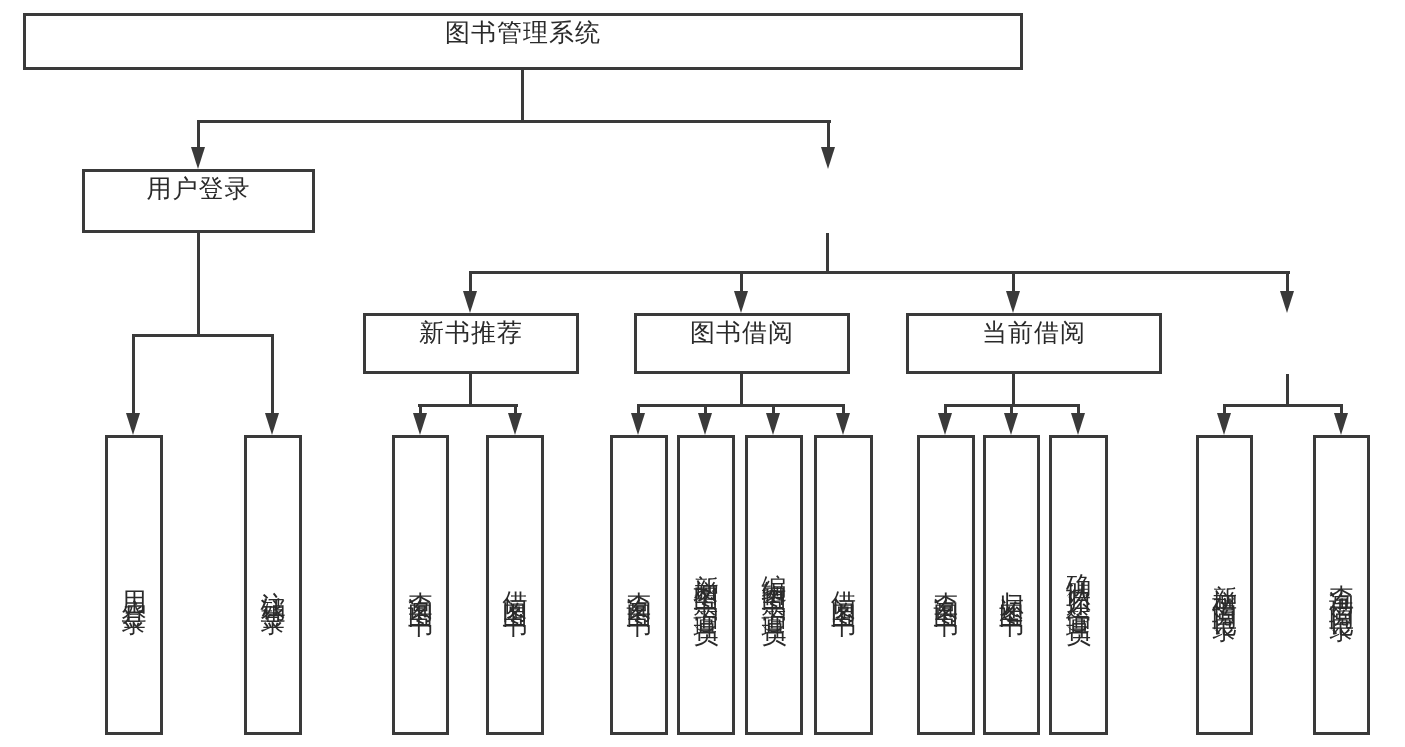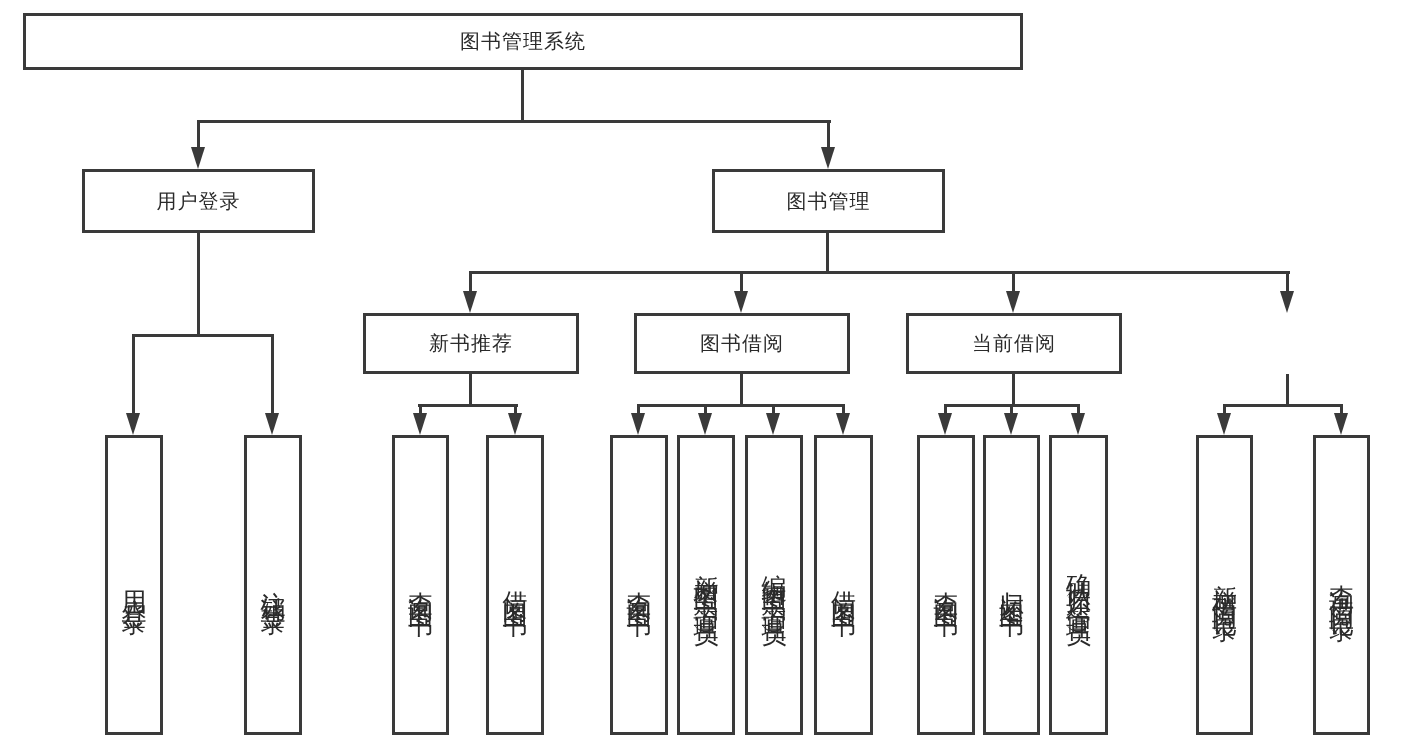--- a/index.html
+++ b/index.html
@@ -3,22 +3,22 @@
 <meta charset="utf-8">
 <style>
   html,body{margin:0;padding:0;background:#ffffff;}
   #stage{
     position:relative;width:1405px;height:747px;background:#ffffff;overflow:hidden;
     font-family:"Liberation Sans","DejaVu Sans",sans-serif;color:#2a2a2a;
   }
   
   .hbox{
     position:absolute;background:#ffffff;border:3px solid #3a3a3a;box-sizing:border-box;
-    display:flex;align-items:center;justify-content:center;
-    font-size:20px;letter-spacing:1px;color:#2a2a2a;z-index:2;
+    display:flex;justify-content:center;
+    font-size:25px;letter-spacing:1px;color:#2a2a2a;z-index:2;
   }
   .vbox{
     position:absolute;top:435px;height:300px;background:#ffffff;border:3px solid #3a3a3a;
     box-sizing:border-box;display:flex;align-items:center;justify-content:center;z-index:2;
   }
   .vbox span{
     writing-mode:vertical-rl;text-orientation:mixed;
     font-size:25px;letter-spacing:7px;line-height:1;color:#2a2a2a;
   }
   
@@ -44,23 +44,20 @@
   <div class="ln" style="left:521px;top:70px;width:3px;height:52px"></div>
   <div class="ln" style="left:197px;top:120px;width:634px;height:3px"></div>
   <div class="ln" style="left:197px;top:120px;width:3px;height:29px"></div>
   <div class="ah" style="left:191px;top:147px"></div>
   <div class="ln" style="left:827px;top:120px;width:3px;height:29px"></div>
   <div class="ah" style="left:821px;top:147px"></div>
 
   <div class="hbox" style="left:82px;top:169px;width:233px;height:64px">
     <span>用户登录</span>
   </div>
-  <div class="hbox" style="left:712px;top:169px;width:233px;height:64px">
-    <span>图书管理</span>
-  </div>
 
   <div class="ln" style="left:197px;top:233px;width:3px;height:104px"></div>
   <div class="ln" style="left:132px;top:334px;width:142px;height:3px"></div>
   <div class="ln" style="left:132px;top:334px;width:3px;height:80px"></div>
   <div class="ah" style="left:126px;top:413px"></div>
   <div class="ln" style="left:271px;top:334px;width:3px;height:80px"></div>
   <div class="ah" style="left:265px;top:413px"></div>
 
   <div class="ln" style="left:826px;top:233px;width:3px;height:41px"></div>
   <div class="ln" style="left:470px;top:271px;width:820px;height:3px"></div>
@@ -72,21 +69,21 @@
   <div class="ah" style="left:1006px;top:291px"></div>
   <div class="ln" style="left:1286px;top:271px;width:3px;height:22px"></div>
   <div class="ah" style="left:1280px;top:291px"></div>
 
   <div class="hbox" style="left:634px;top:313px;width:216px;height:61px">
     <span>图书借阅</span>
   </div>
   <div class="hbox" style="left:363px;top:313px;width:216px;height:61px">
     <span>新书推荐</span>
   </div>
-  <div class="hbox" style="left:906px;top:313px;width:216px;height:61px">
+  <div class="hbox" style="left:906px;top:313px;width:256px;height:61px">
     <span>当前借阅</span>
   </div>
 
   <div class="ln" style="left:469px;top:374px;width:3px;height:33px"></div>
   <div class="ln" style="left:418px;top:404px;width:100px;height:3px"></div>
   <div class="ln" style="left:419px;top:404px;width:3px;height:12px"></div>
   <div class="ah" style="left:413px;top:413px"></div>
   <div class="ln" style="left:514px;top:404px;width:3px;height:12px"></div>
   <div class="ah" style="left:508px;top:413px"></div>
 

